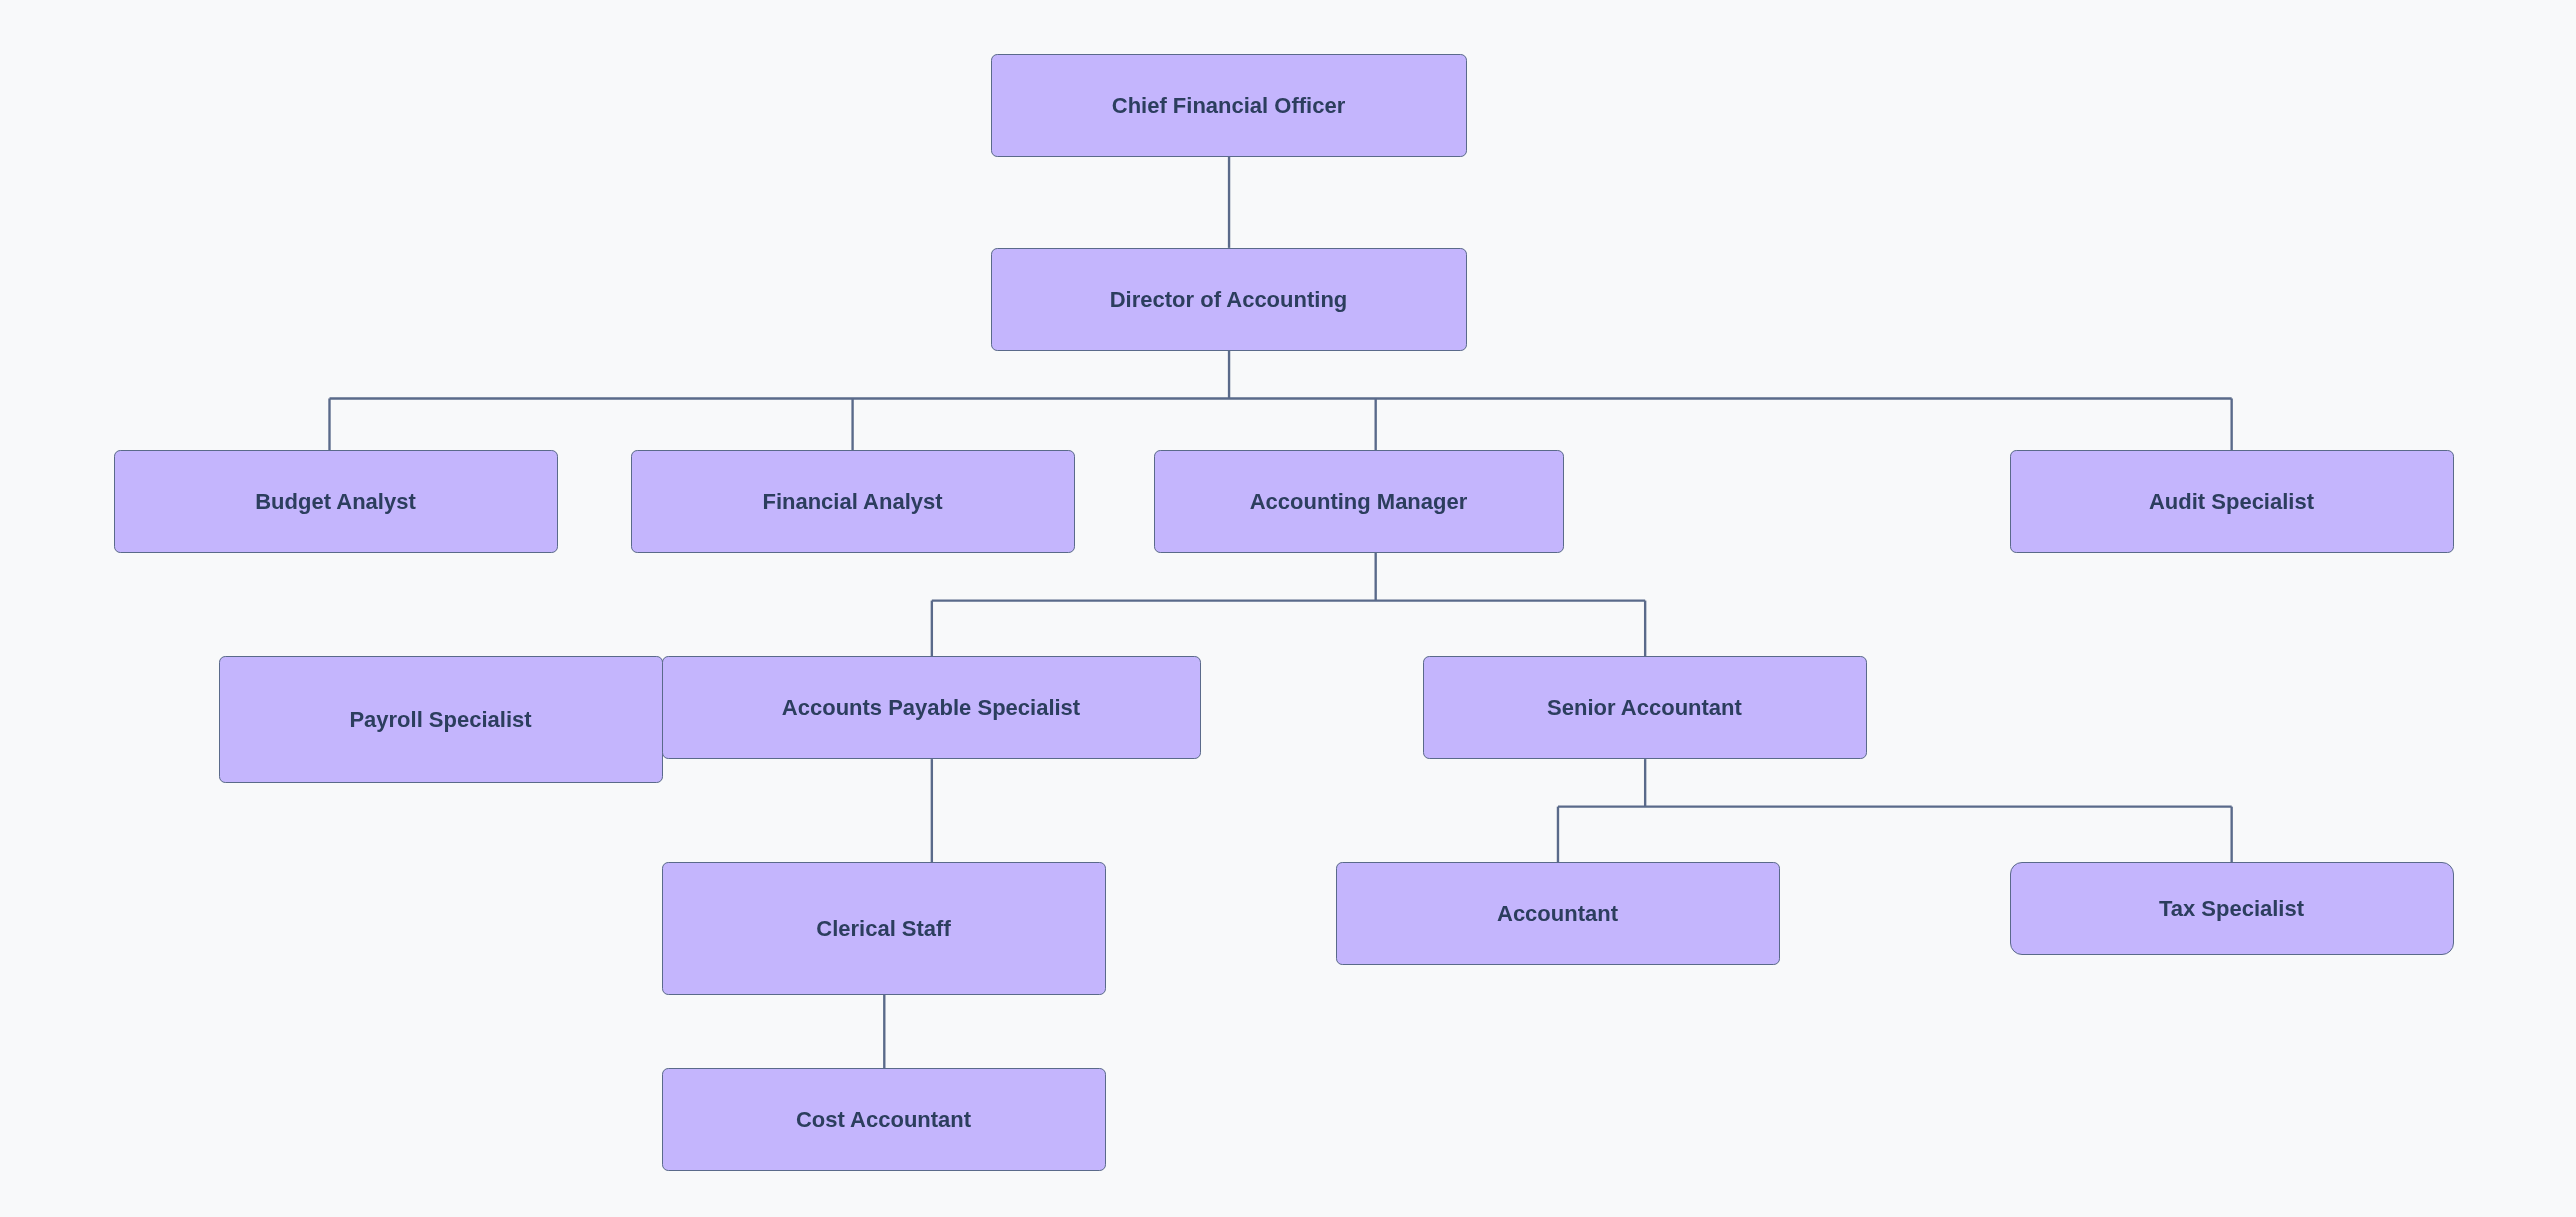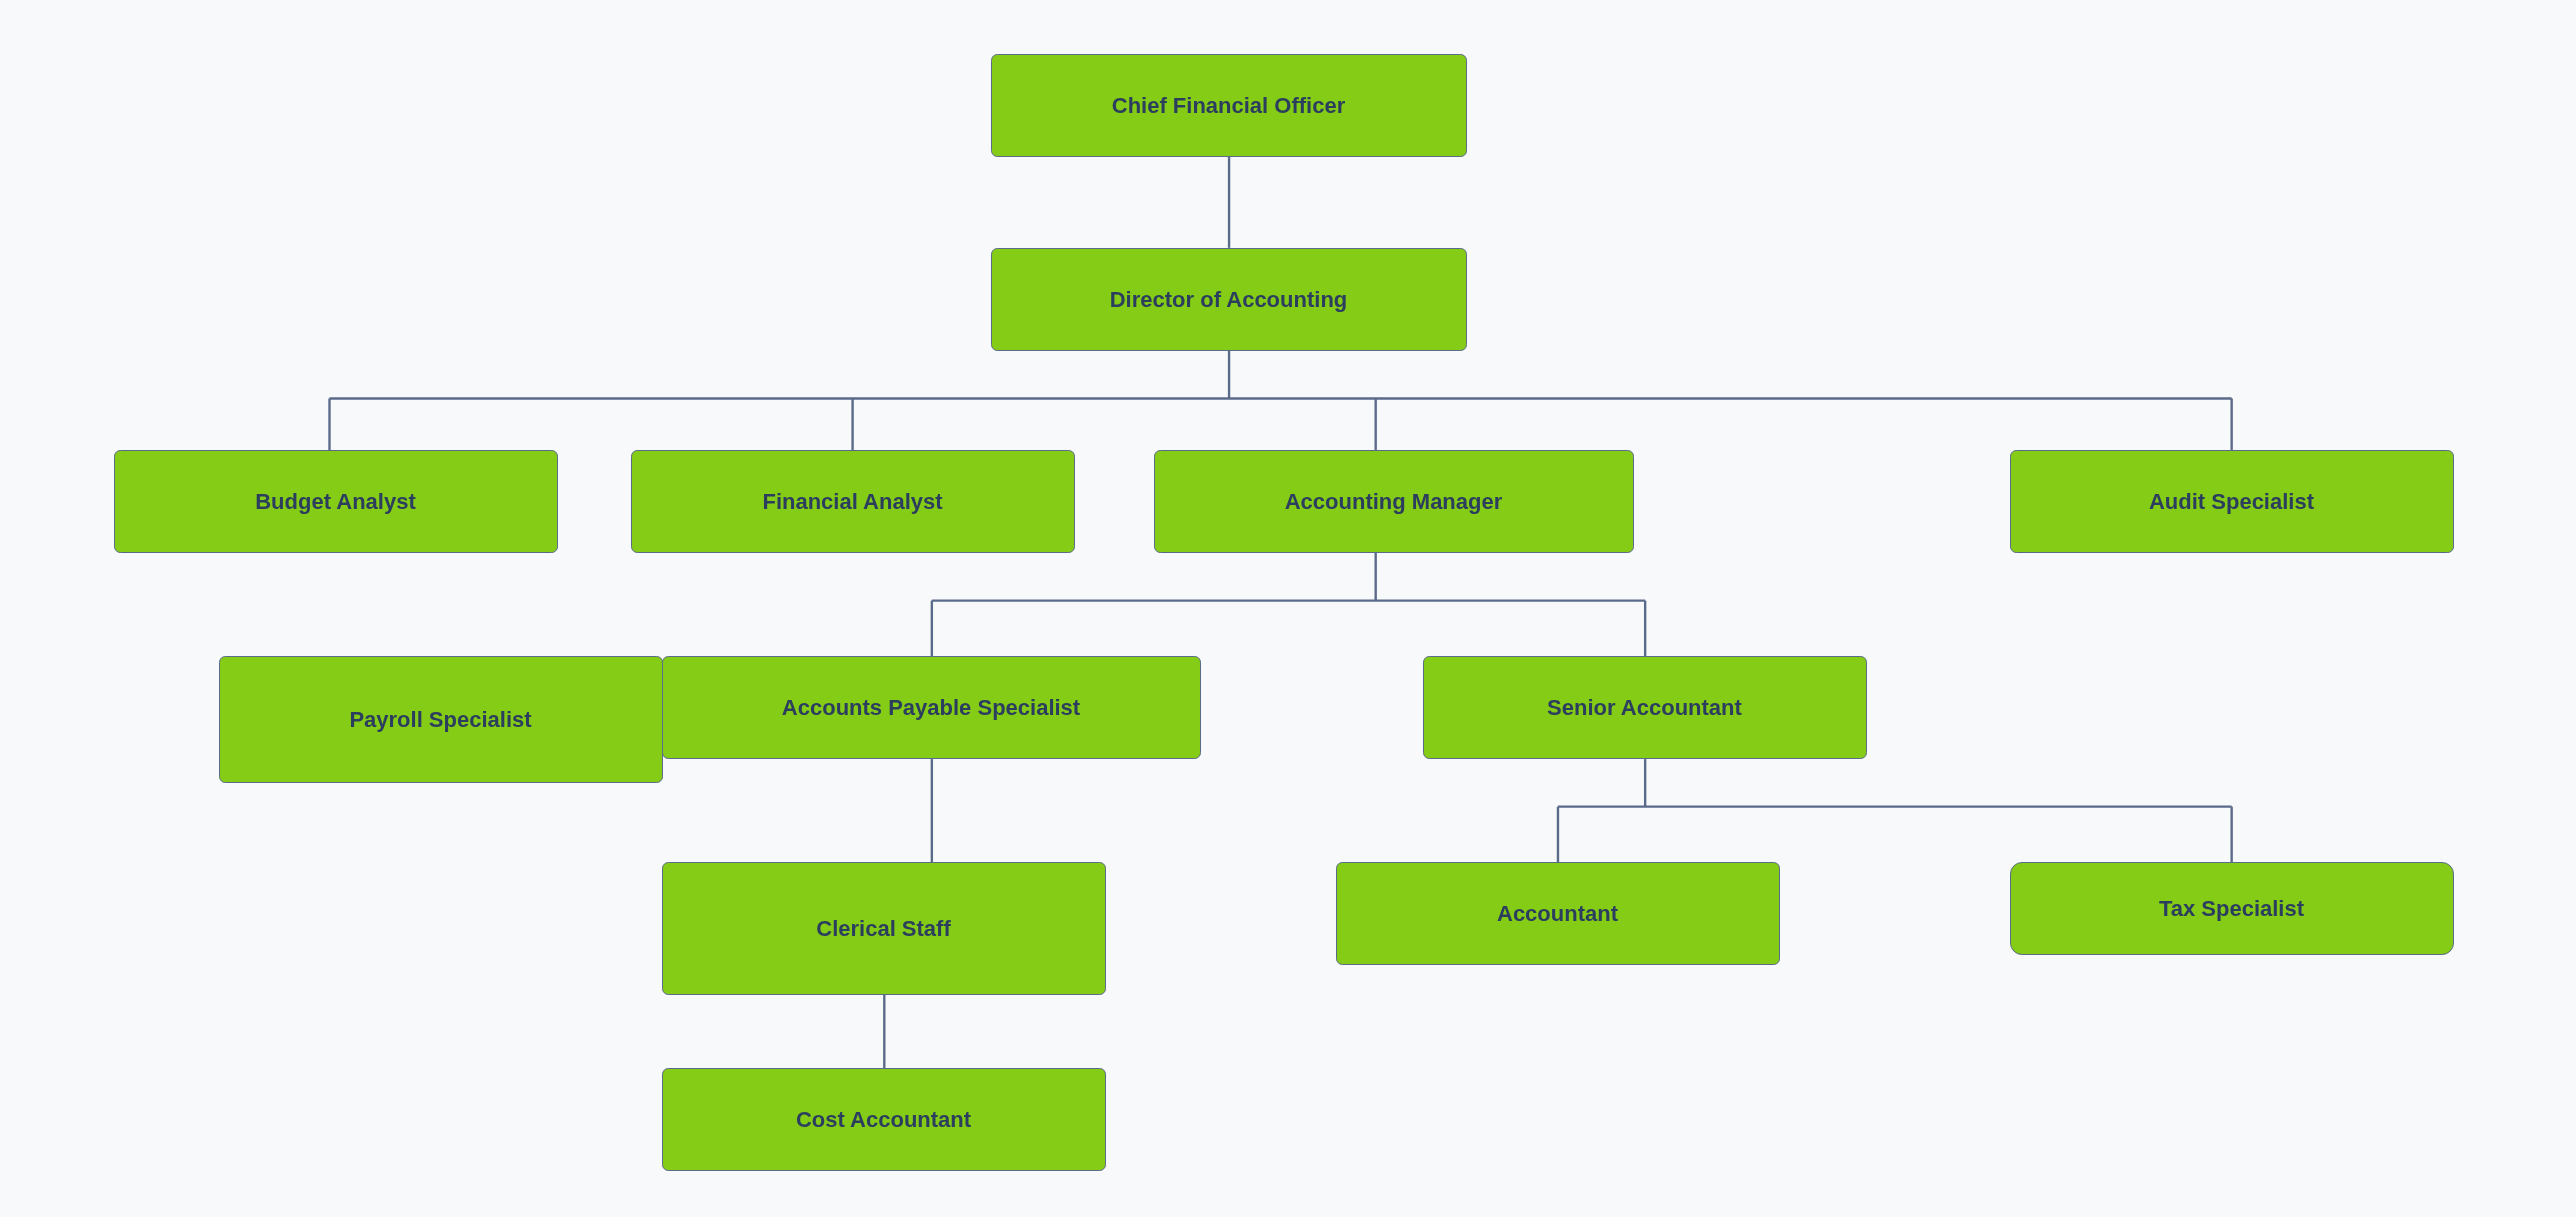--- a/index.html
+++ b/index.html
@@ -27,21 +27,21 @@
       left: 0;
       width: 100%;
       height: 100%;
       pointer-events: none;
     }
 
     .node {
       position: absolute;
       border: 1.6px solid #5a6a8a;
       border-radius: 6.3px;
-      background: #84cc16;
+      background: #c4b5fd;
       display: flex;
       align-items: center;
       justify-content: center;
       text-align: center;
       font-size: 22px;
       font-weight: 700;
       color: #2c3e5e;
       padding: 8px 16px;
     }
   </style>
@@ -67,21 +67,21 @@
       <line x1="1040" y1="1190" x2="1040" y2="1320" stroke="#5a6a8a" stroke-width="3"></line>
       <line x1="2000" y1="930" x2="2000" y2="990" stroke="#5a6a8a" stroke-width="3"></line>
       <line x1="1890" y1="990" x2="2740" y2="990" stroke="#5a6a8a" stroke-width="3"></line>
       <line x1="1890" y1="990" x2="1890" y2="1060" stroke="#5a6a8a" stroke-width="3"></line>
       <line x1="2740" y1="990" x2="2740" y2="1060" stroke="#5a6a8a" stroke-width="3"></line>
     </svg>
 <div class="node" style="left: 931px; top: 32px; width: 476px; height: 103px;">Chief Financial Officer</div>
     <div class="node" style="left: 931px; top: 226px; width: 476px; height: 103px;">Director of Accounting</div>
     <div class="node" style="left: 54px; top: 428px; width: 444px; height: 103px;">Budget Analyst</div>
     <div class="node" style="left: 571px; top: 428px; width: 444px; height: 103px;">Financial Analyst</div>
-    <div class="node" style="left: 1094px; top: 428px; width: 480px; height: 103px;">Accounting Manager</div>
+    <div class="node" style="left: 1094px; top: 428px; width: 410px; height: 103px;">Accounting Manager</div>
     <div class="node" style="left: 1950px; top: 428px; width: 444px; height: 103px;">Audit Specialist</div>
     <div class="node" style="left: 159px; top: 634px; width: 444px; height: 127px;">Payroll Specialist</div>
     <div class="node" style="left: 602px; top: 634px; width: 539px; height: 103px;">Accounts Payable Specialist</div>
     <div class="node" style="left: 1363px; top: 634px; width: 444px; height: 103px;">Senior Accountant</div>
     <div class="node" style="left: 602px; top: 840px; width: 444px; height: 133px;">Clerical Staff</div>
     <div class="node" style="left: 1276px; top: 840px; width: 444px; height: 103px;">Accountant</div>
     <div class="node" style="left: 1950px; top: 840px; width: 444px; height: 93px; border-radius: 12px;">Tax Specialist</div>
     <div class="node" style="left: 602px; top: 1046px; width: 444px; height: 103px;">Cost Accountant</div>
   </div>
 

